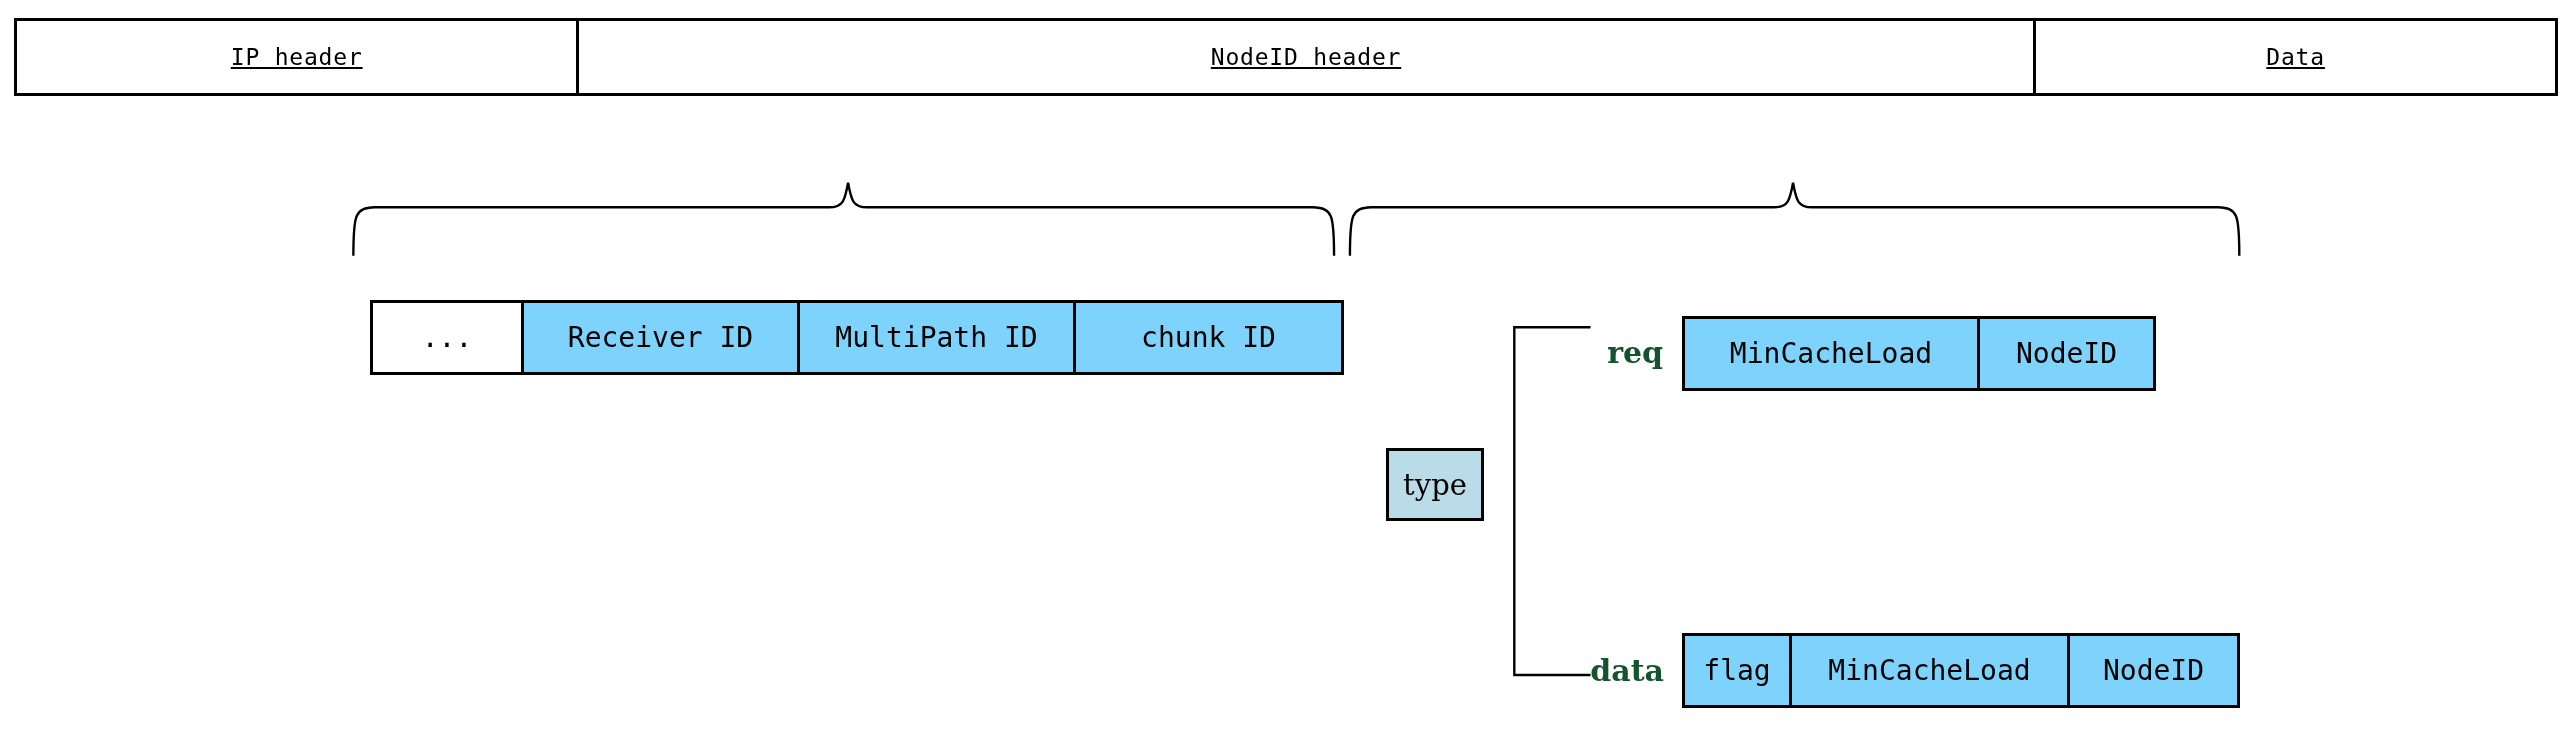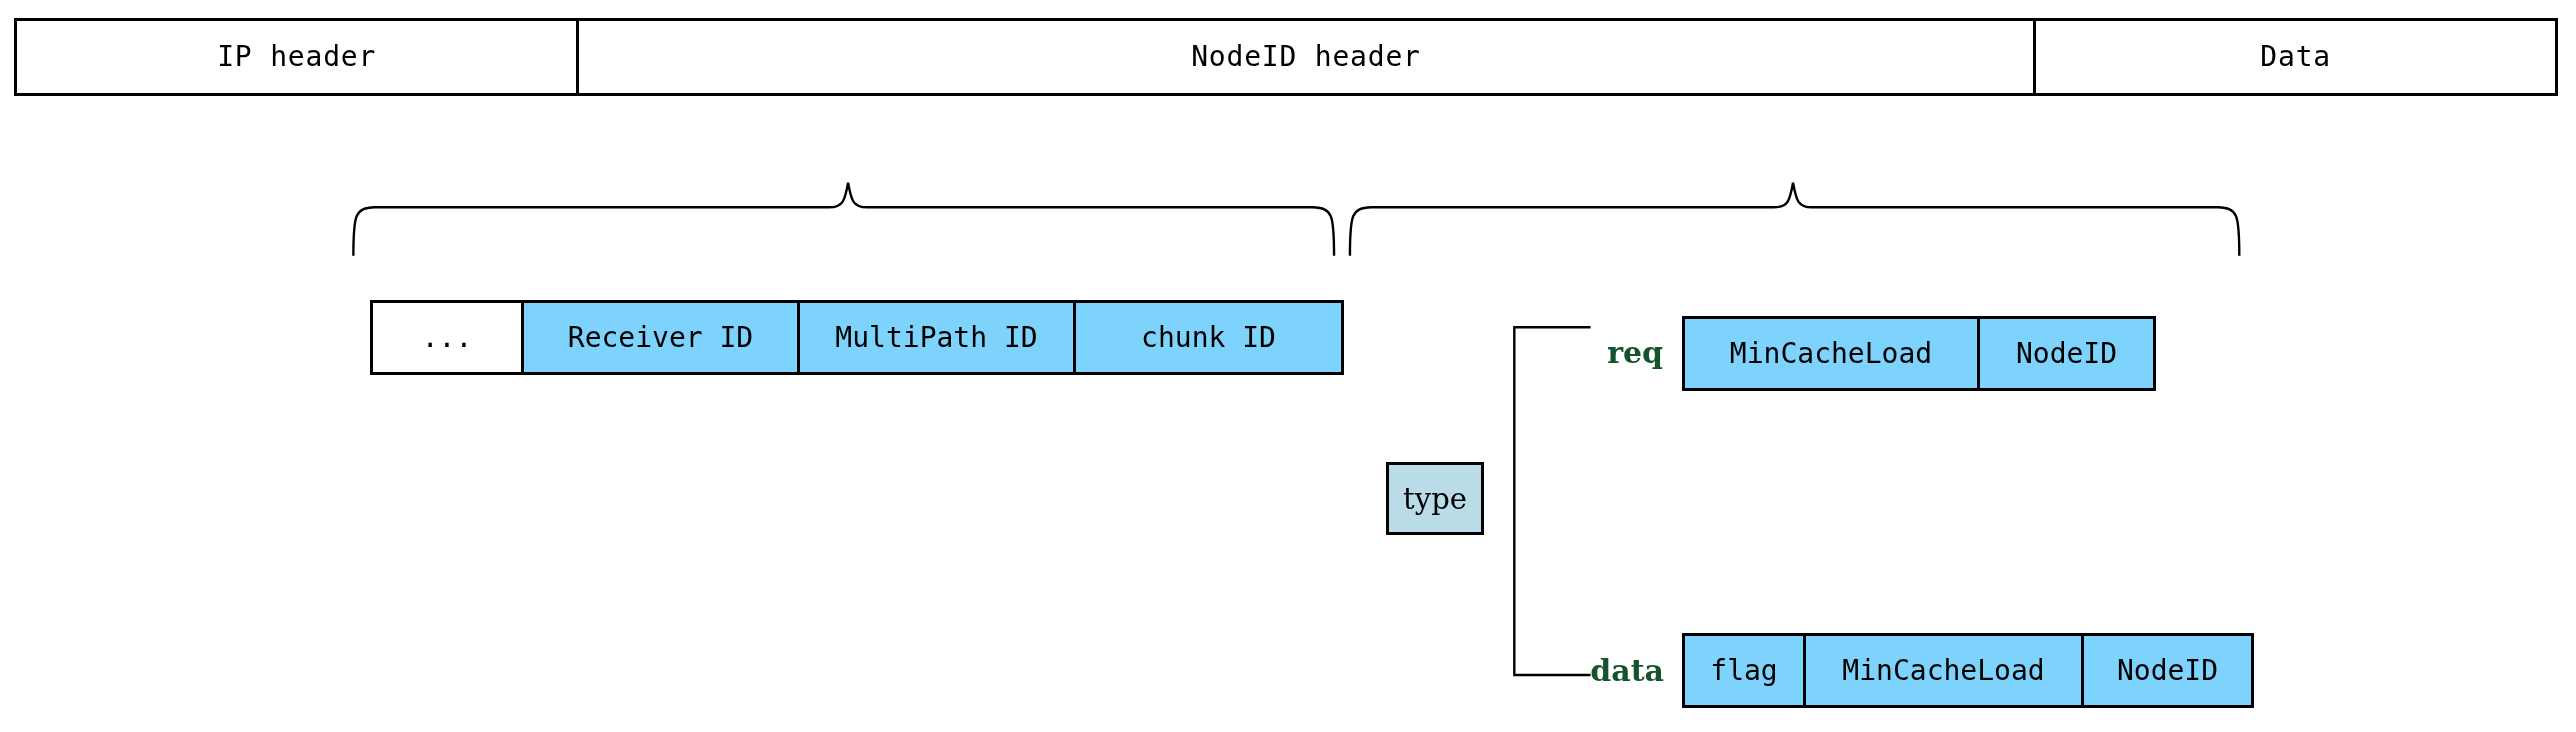--- a/index.html
+++ b/index.html
@@ -30,24 +30,25 @@
     display: flex;
     background: #ffffff;
   }
   .topcell {
     display: flex;
     align-items: center;
     justify-content: center;
     box-sizing: border-box;
     border-right: 3.2px solid #000000;
     font-family: "DejaVu Sans Mono", monospace;
-    font-size: 28px;
+    font-size: 23px;
     color: #000000;
     letter-spacing: 0.8px;
     white-space: nowrap;
+    text-decoration: underline;
   }
   .topcell:last-child { border-right: none; }
 
   
   .fieldrow {
     position: absolute;
     display: flex;
     box-sizing: border-box;
     border: 3.2px solid #000000;
     background: #ffffff;
@@ -64,21 +65,21 @@
     white-space: nowrap;
     background: #7dd3fc;
   }
   .fieldcell:last-child { border-right: none; }
   .fieldcell.plain { background: #ffffff; }
 
   
   .typebox {
     position: absolute;
     left: 1386px;
-    top: 462px;
+    top: 448px;
     width: 98px;
     height: 73px;
     border: 3.2px solid #000000;
     box-sizing: border-box;
     background: #b9dce8;
     display: flex;
     align-items: center;
     justify-content: center;
     font-family: "DejaVu Serif", serif;
     font-size: 29px;
@@ -174,21 +175,21 @@
     </div>
     <div class="fieldcell" style="width:173px;">
       <span>NodeID</span>
     </div>
   </div>
 
   <div class="sidelabel" style="left:1533px; top:653px; width:131px;">
     <span>data</span>
   </div>
   <div class="fieldrow" style="left:1682px; top:633px; height:75px;">
-    <div class="fieldcell" style="width:121px;">
+    <div class="fieldcell" style="width:107px;">
       <span>flag</span>
     </div>
     <div class="fieldcell" style="width:278px;">
       <span>MinCacheLoad</span>
     </div>
     <div class="fieldcell" style="width:167px;">
       <span>NodeID</span>
     </div>
   </div>
 

